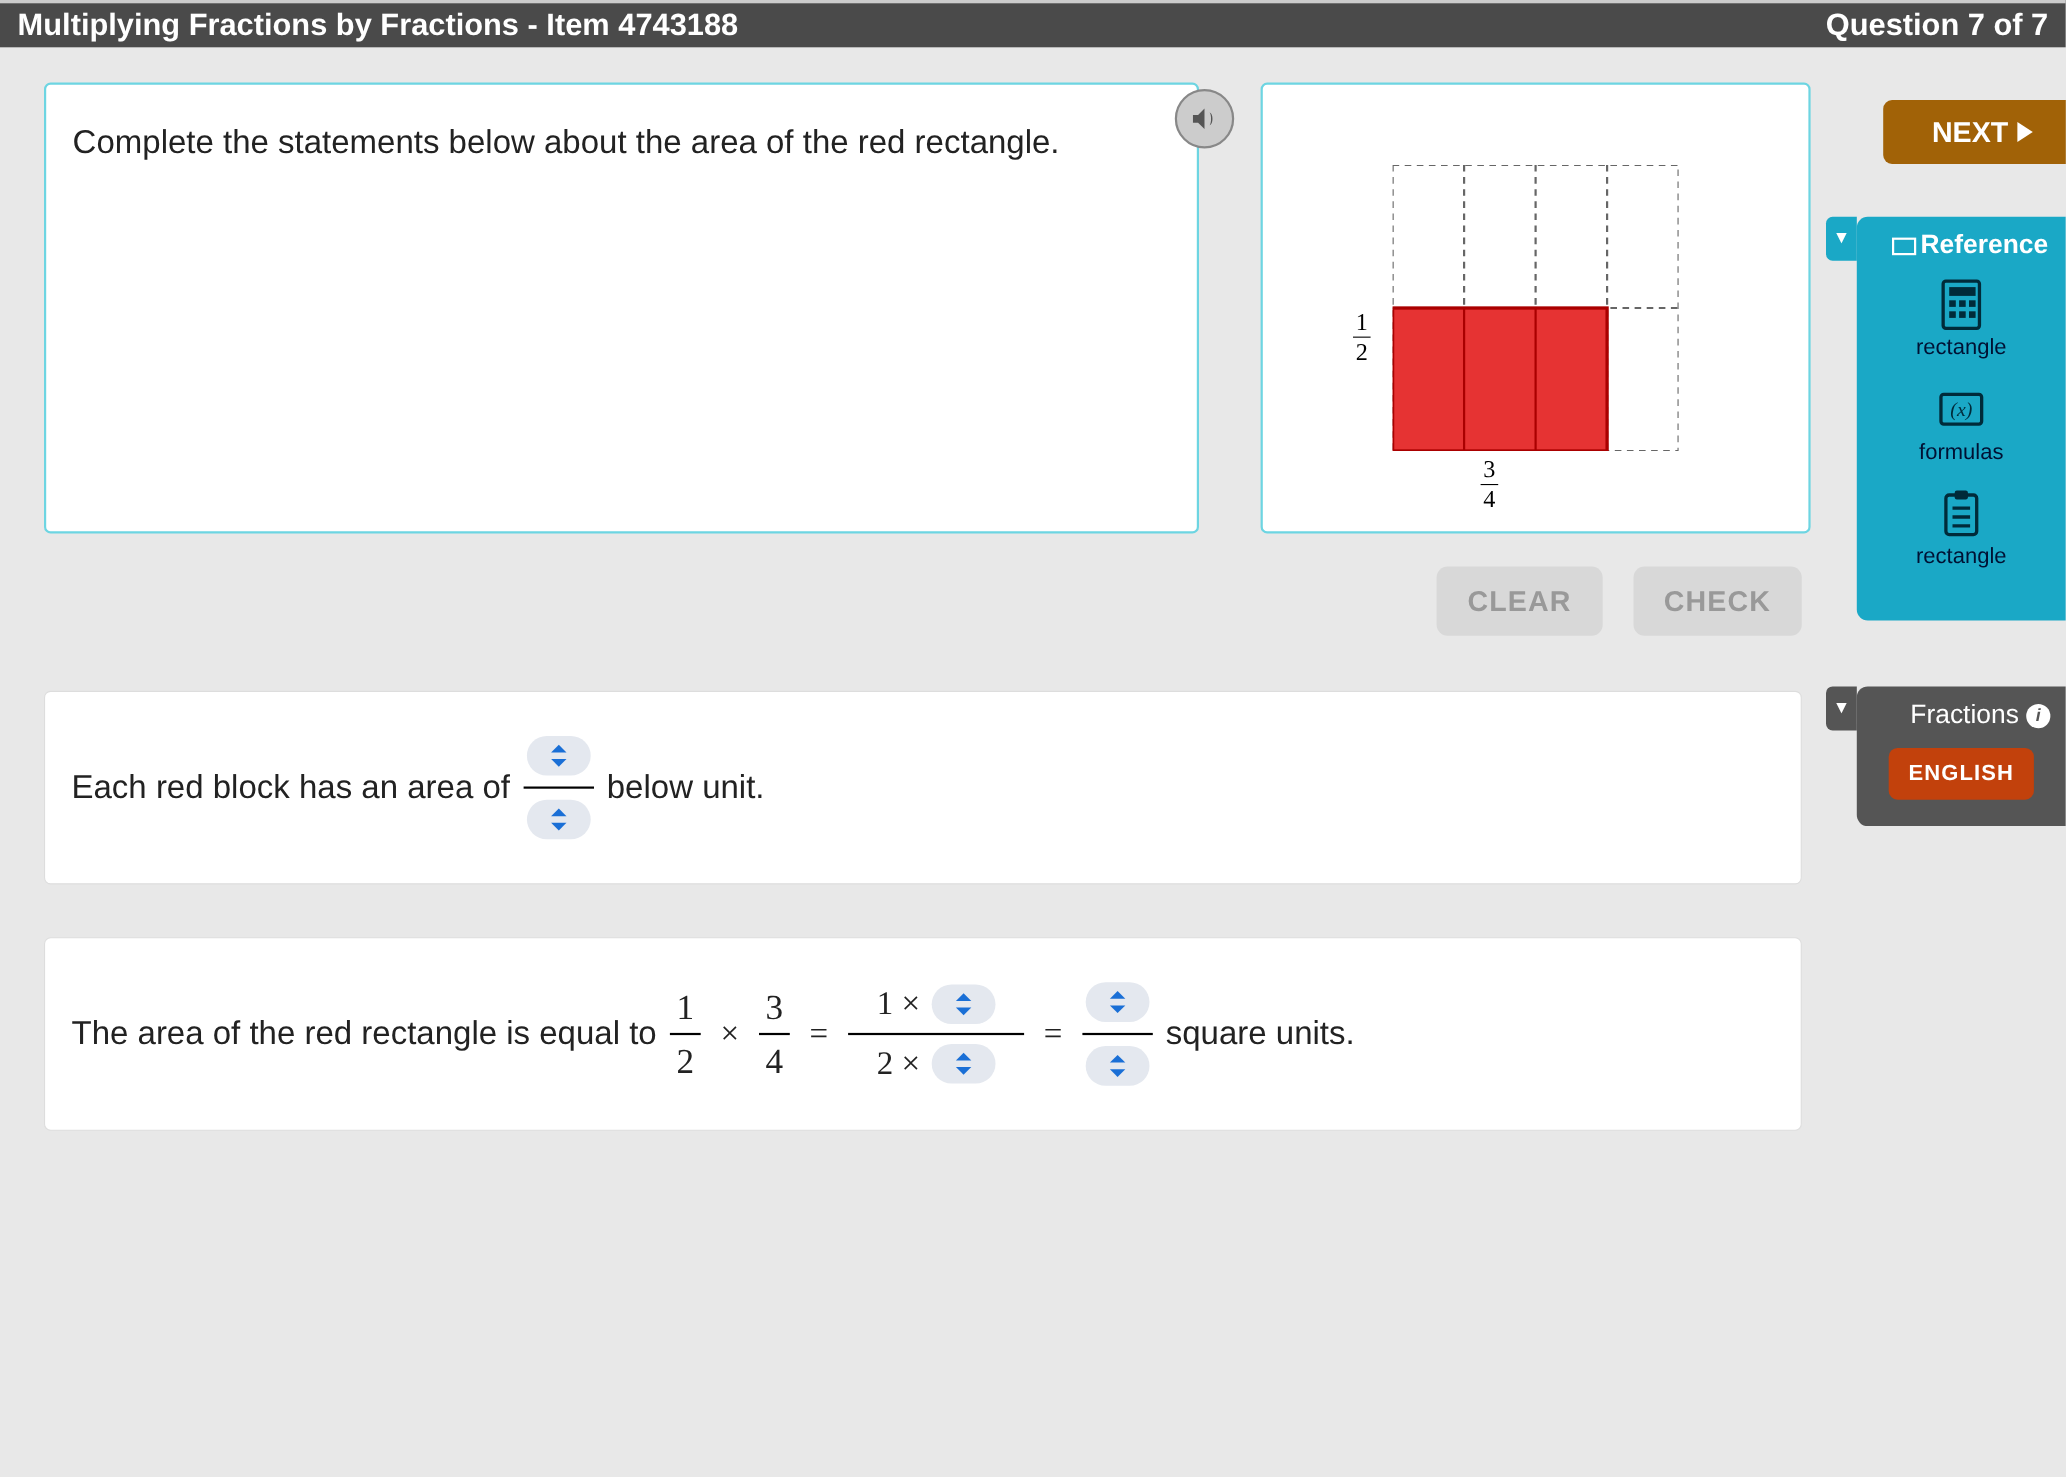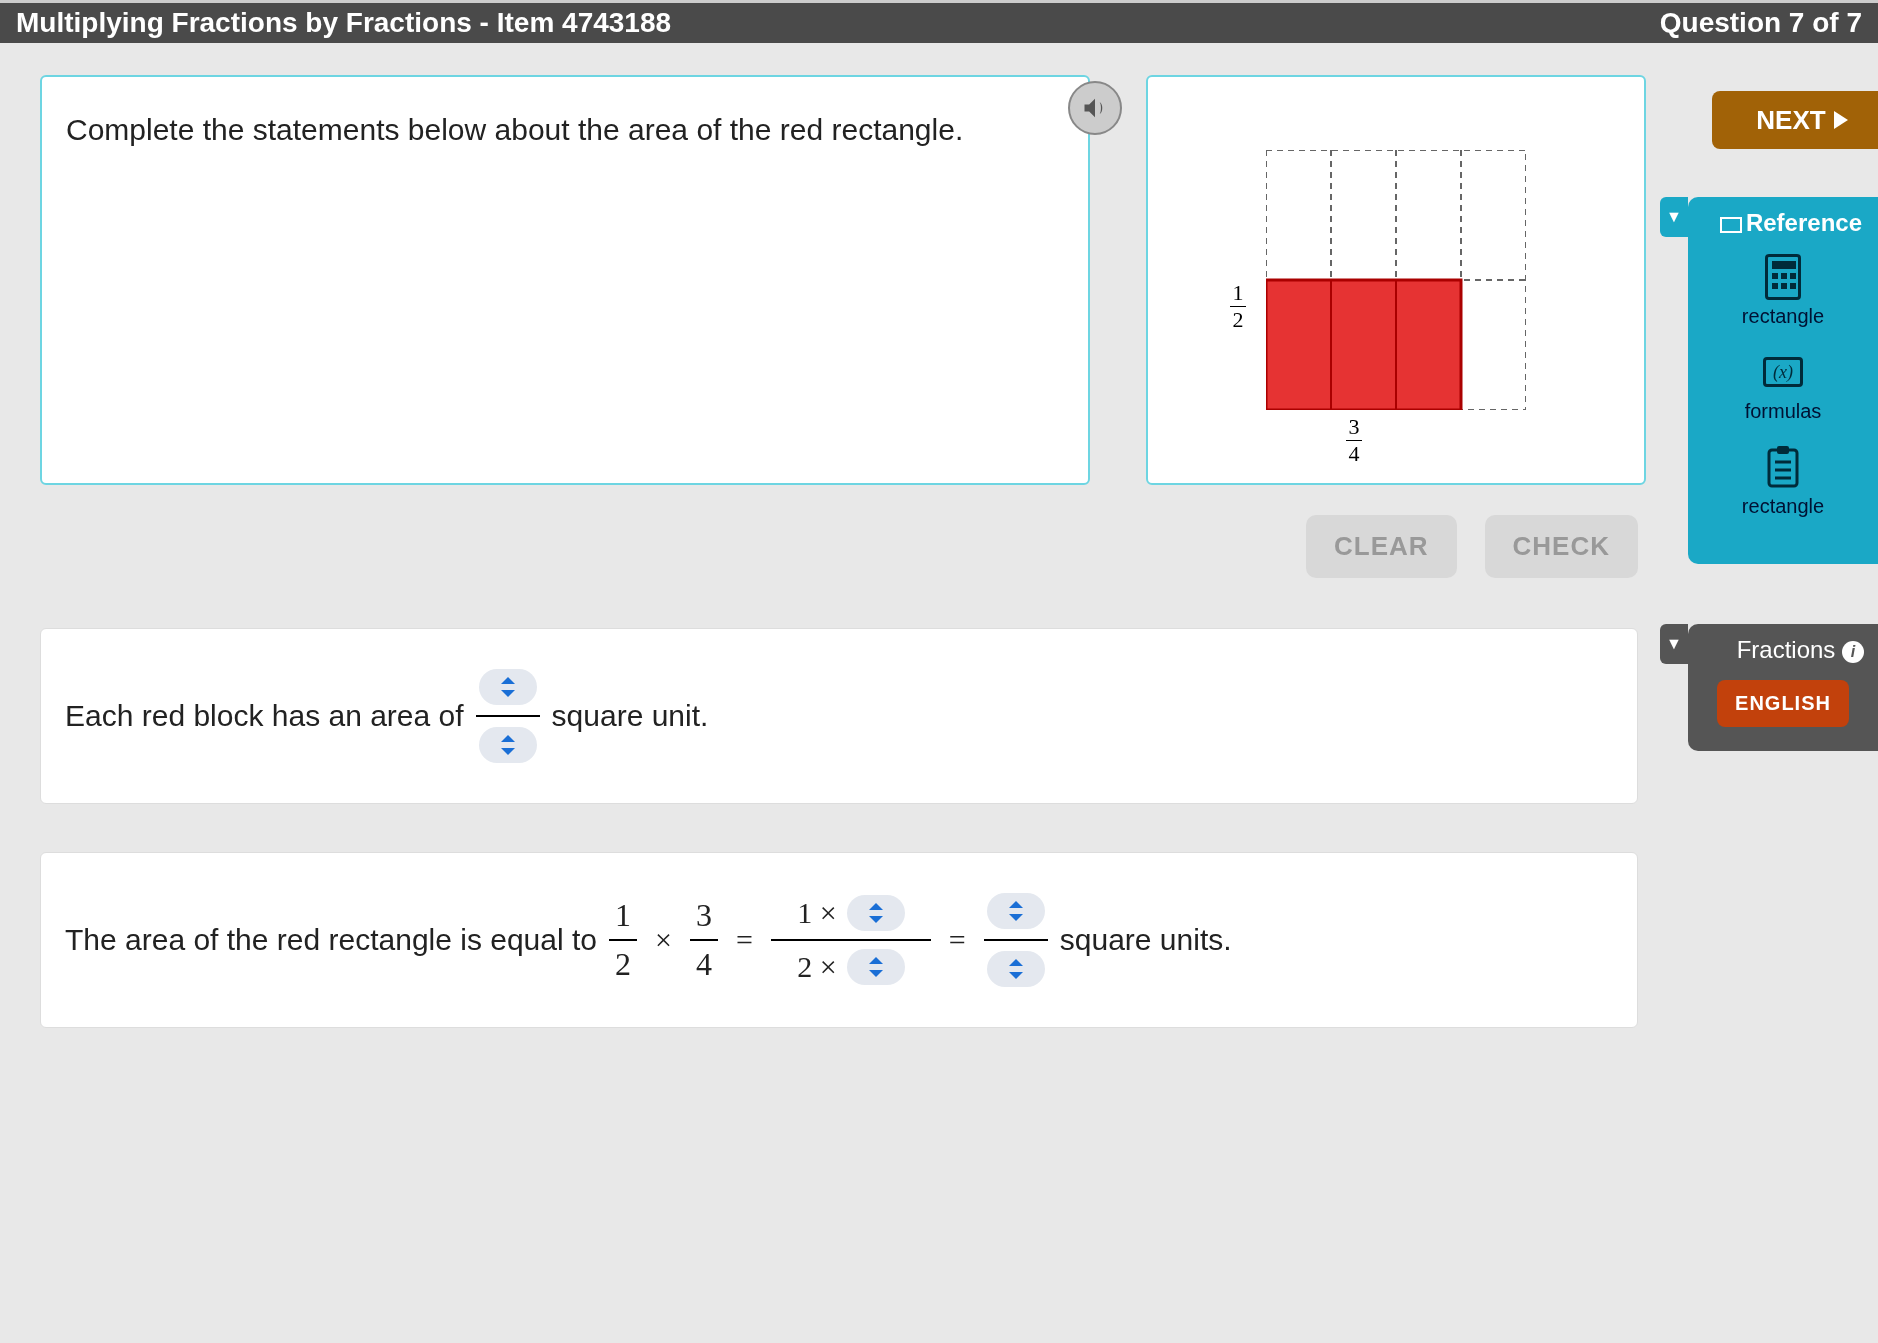--- a/index.html
+++ b/index.html
@@ -404,21 +404,21 @@
     <span class="txt">Each red block has an area of</span>
     <span class="frac-input">
       <span class="sel-pill">
           <span class="updn"></span>
         </span>
       <span class="sep-line"></span>
       <span class="sel-pill">
           <span class="updn"></span>
         </span>
     </span>
-    <span class="txt">square unit.</span>
+    <span class="txt">below unit.</span>
   </div>
 
   <div class="answer-panel">
     <span class="txt">The area of the red rectangle is equal to</span>
     <div class="eq-row">
       <span class="static-frac">
         <span>1</span>
         <span class="fl"></span>
         <span>2</span>
       </span>

